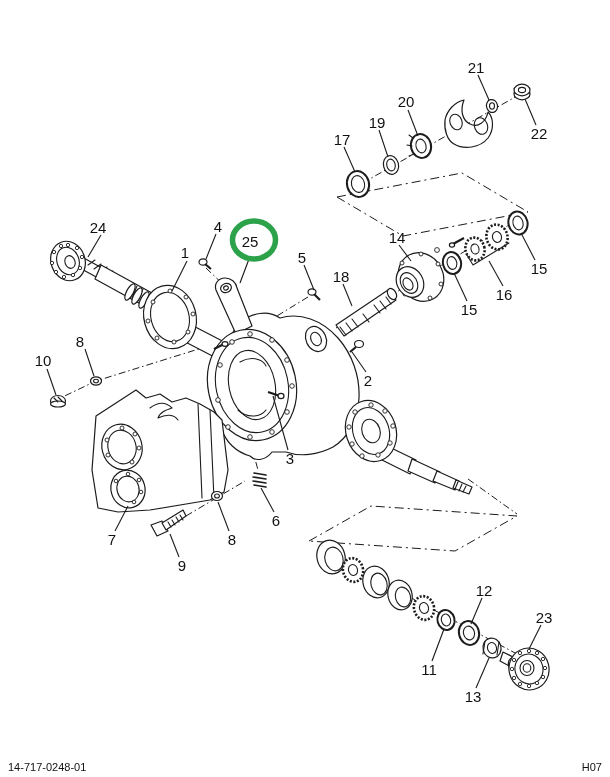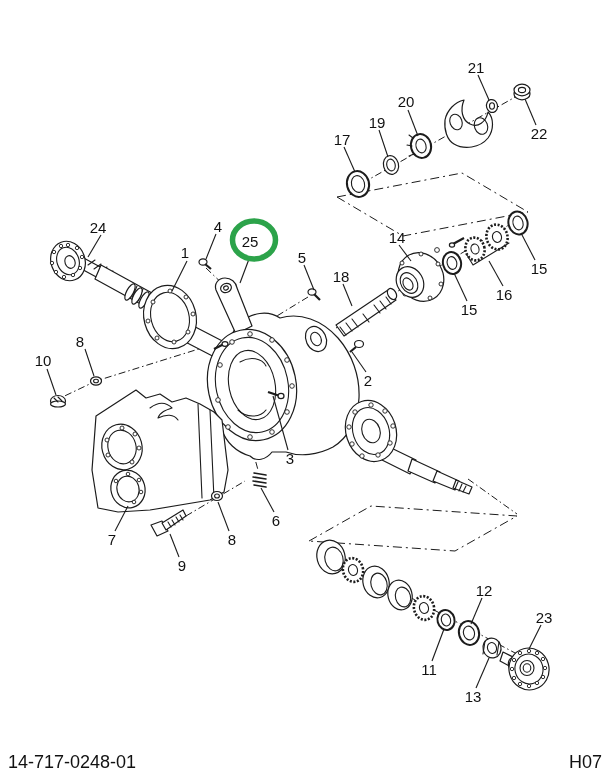--- a/index.html
+++ b/index.html
@@ -9,21 +9,21 @@
   .ln{fill:none;stroke:#1c1c1c;stroke-width:1.1;stroke-linecap:round;stroke-linejoin:round;}
   .fw{fill:#ffffff;stroke:#1c1c1c;stroke-width:1.2;stroke-linejoin:round;}
   .fw2{fill:#ffffff;stroke:#1c1c1c;stroke-width:2;stroke-linejoin:round;}
   .thk{fill:none;stroke:#1c1c1c;stroke-width:2.2;}
   .teeth{fill:#fff;stroke:#1c1c1c;stroke-width:2.6;stroke-dasharray:2 1.6;}
   .hole{fill:#ffffff;stroke:#1c1c1c;stroke-width:0.9;}
   .dd{fill:none;stroke:#1c1c1c;stroke-width:1;stroke-dasharray:7 3 1.5 3;}
   .db{fill:none;stroke:#1c1c1c;stroke-width:1;stroke-dasharray:9 4 2 4;}
   .ldr{fill:none;stroke:#1c1c1c;stroke-width:1.1;}
   .co{font-size:15px;fill:#111;text-anchor:middle;dominant-baseline:central;}
-  .footer-text{position:absolute;bottom:4px;font-size:18px;color:#111;}
+  .footer-text{position:absolute;bottom:4px;font-size:11px;color:#111;}
   #doc-number{left:8px;}
   #page-code{right:8px;}
 </style>
 </head>
 <body>
 
 <div id="page">
 <svg width="610" height="777" viewBox="0 0 610 777">
 
   <g>

